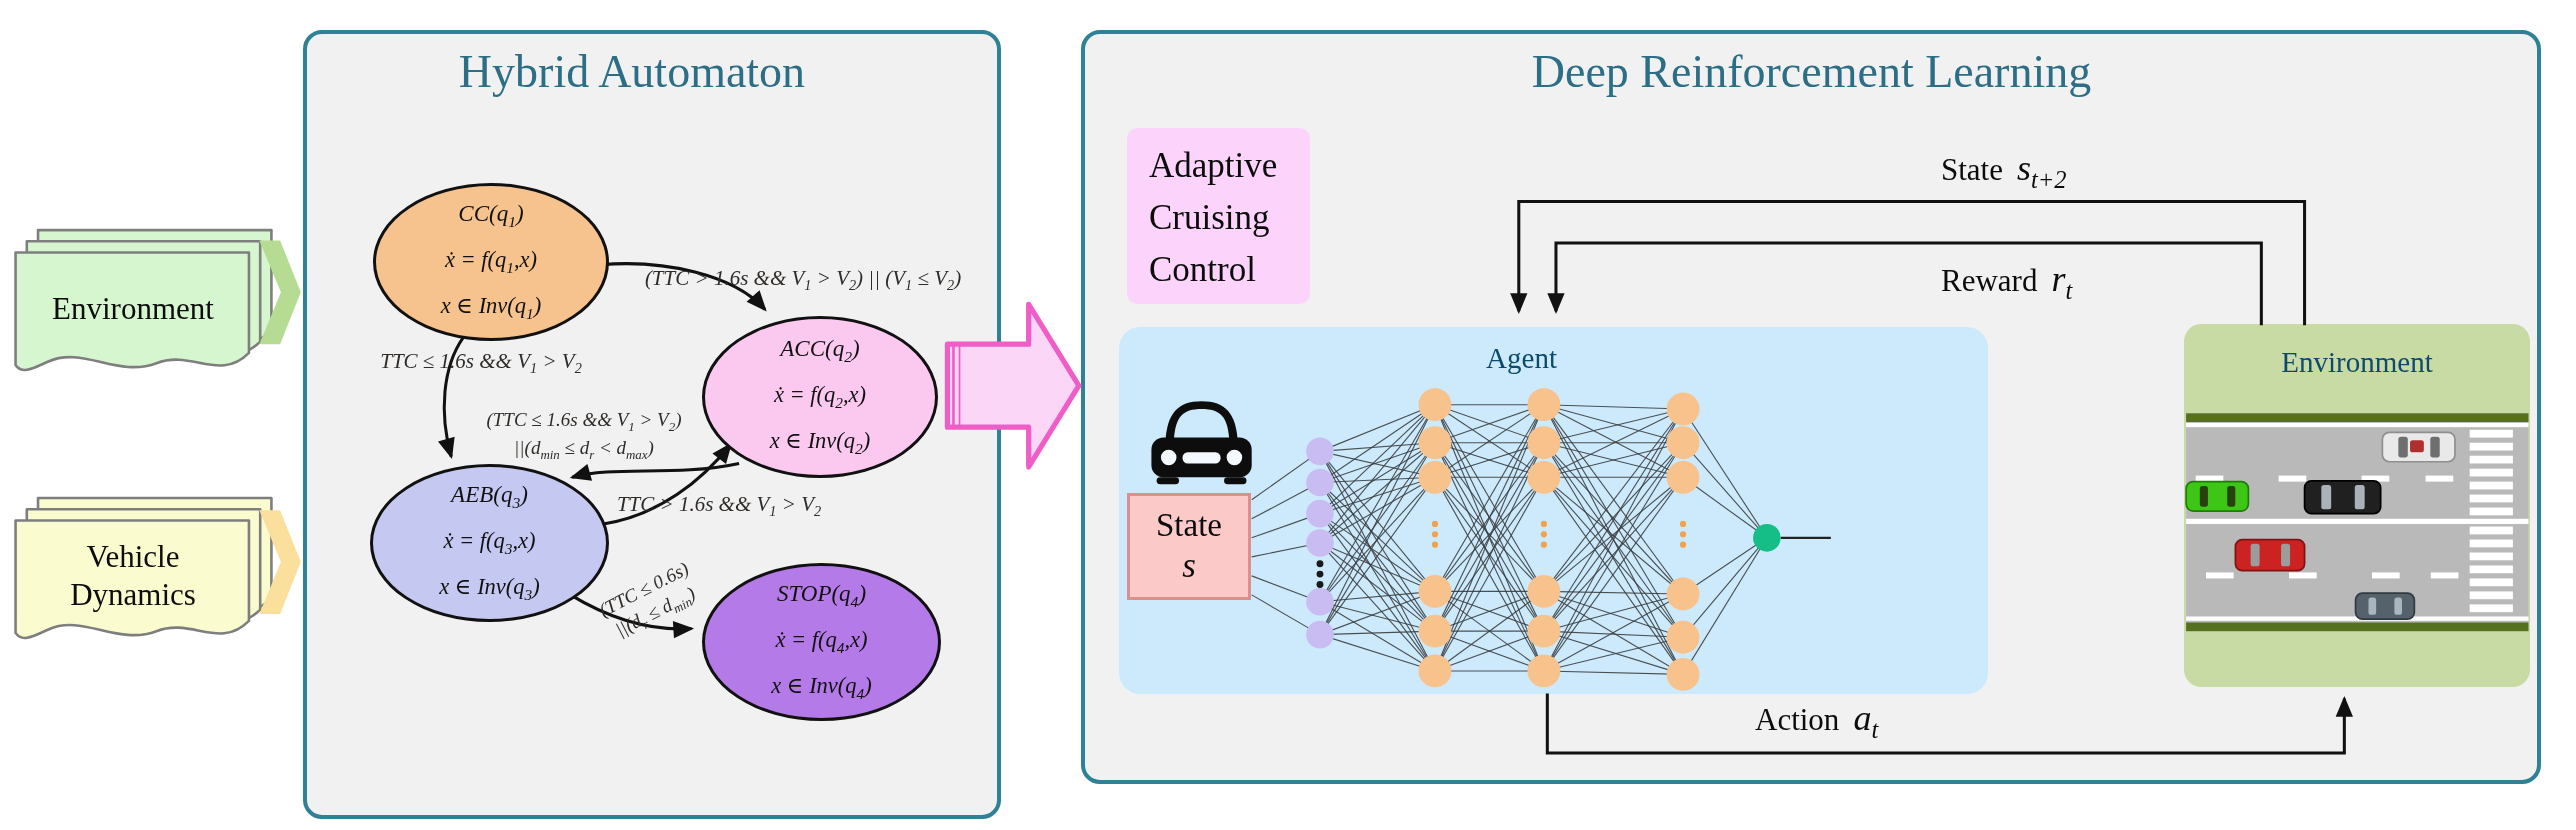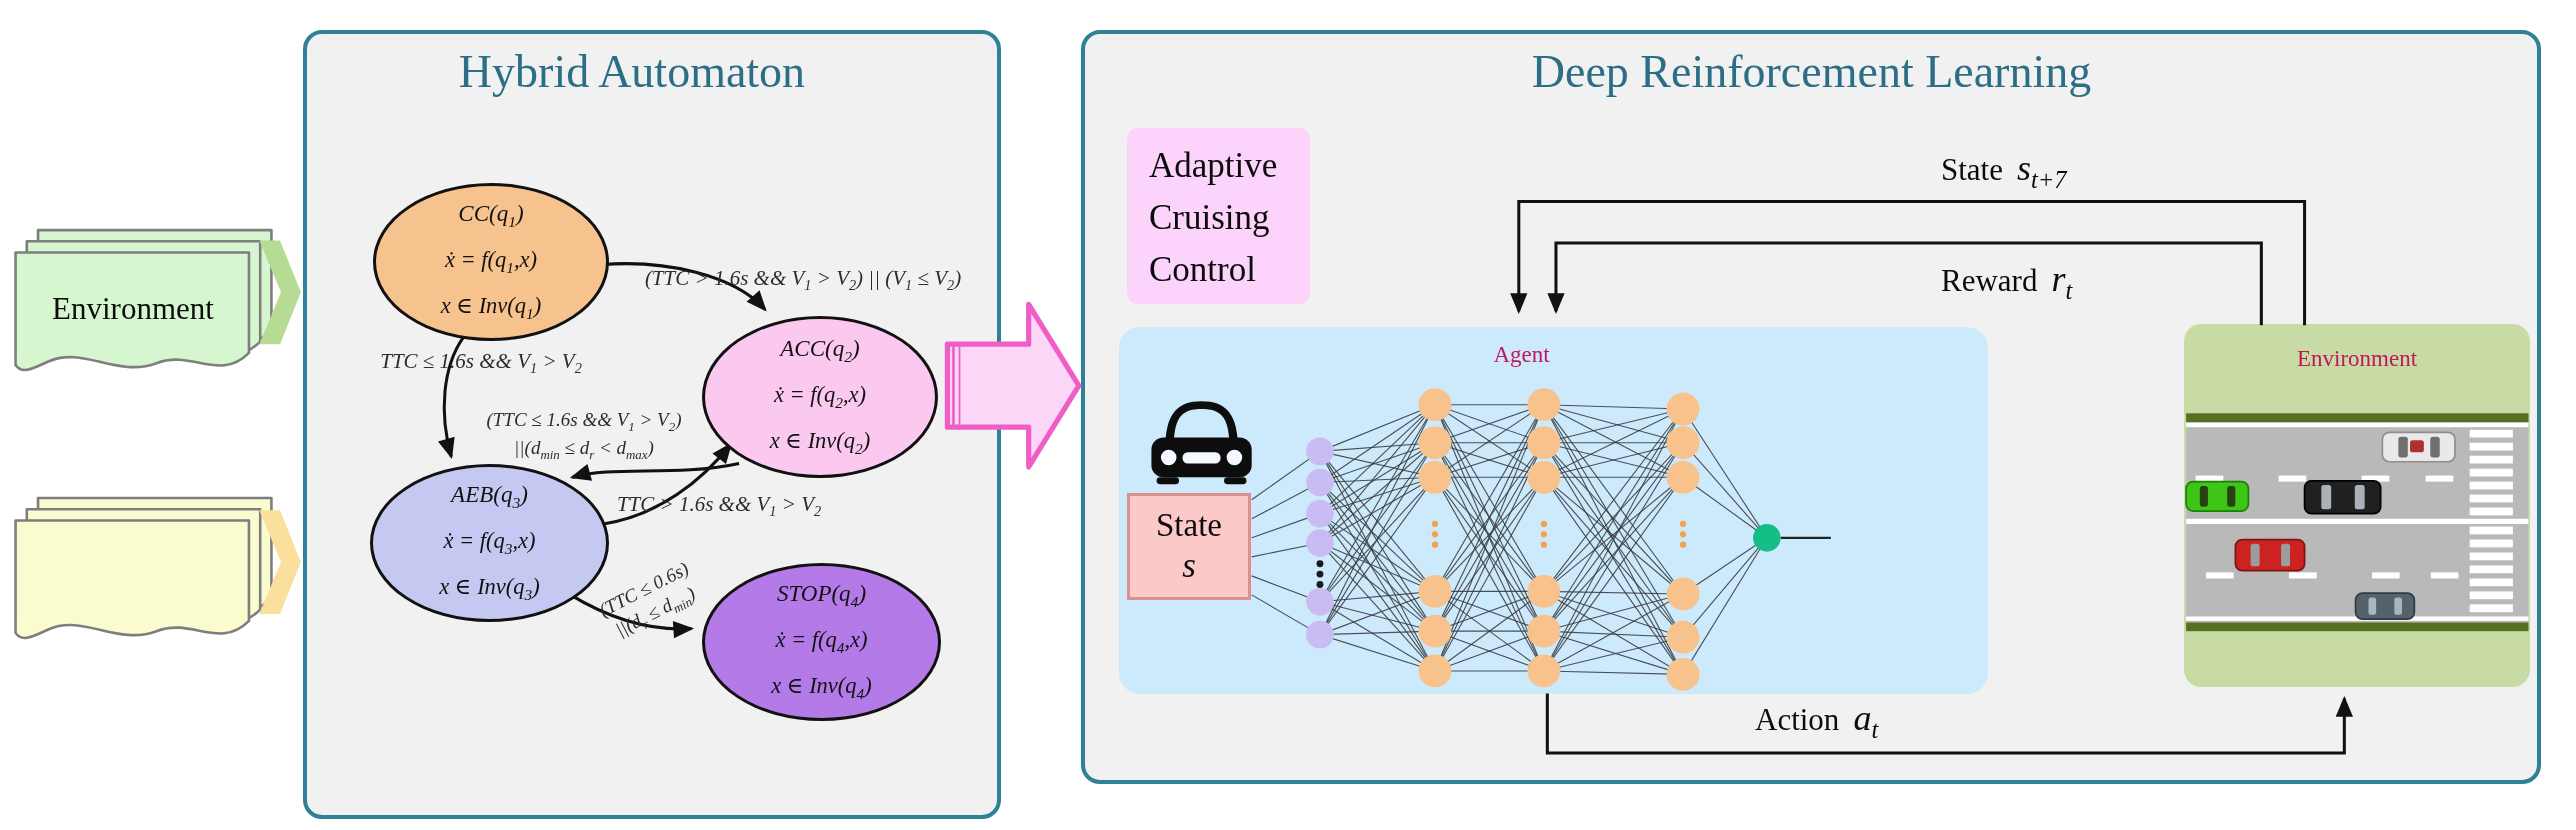--- a/index.html
+++ b/index.html
@@ -18,21 +18,21 @@
                text-align:center;line-height:1.3;white-space:nowrap;}
   .trans-label.small{font-size:19px;}
   .doc-label{position:absolute;z-index:3;font-size:31px;color:#0c0c0c;text-align:center;line-height:1.22;}
   .acc-box{background:#fcd4fb;border-radius:10.4px;padding:12px 0 0 22px;font-size:35px;line-height:52px;color:#0c0c0c;}
   .agent-box{background:#cdeafc;border-radius:21px;}
   .env-box{background:#c9dba4;border-radius:17.3px;}
   .sr-box{background:#fbcac8;border:3.5px solid #dd8f8c;display:flex;flex-direction:column;
           align-items:center;justify-content:center;gap:1.7px;color:#0c0c0c;}
   .sr-box .ttl{font-size:33px;}
   .sr-box .sym{font-size:35px;font-style:italic;}
-  .inner-label{position:absolute;z-index:3;font-size:23px;color:#be185d;text-align:center;}
+  .inner-label{position:absolute;z-index:3;font-size:29px;color:#0c4a6e;text-align:center;}
   .flow-label{position:absolute;z-index:3;display:flex;gap:14px;align-items:baseline;color:#0c0c0c;}
   .flow-label .word{font-size:31px;}
   .flow-label .math{font-size:36px;font-style:italic;}
   sub{font-size:68%;}
 </style>
 </head>
 <body>
 
 <div id="page">
 
@@ -273,20 +273,24 @@
       <rect x="2788" y="509" width="16" height="14" rx="3" fill="#b03030"></rect>
       <rect x="2586" y="624" width="80" height="36" rx="8" fill="#cc2222" stroke="#7c1414" stroke-width="2"></rect>
       <rect x="2603.6" y="629" width="10.4" height="26" rx="3" fill="#9c9c9c"></rect>
       <rect x="2638.8" y="629" width="10.4" height="26" rx="3" fill="#9c9c9c"></rect>
       <rect x="2725" y="686" width="68" height="30" rx="8" fill="#55626c" stroke="#2f3a42" stroke-width="2"></rect>
       <rect x="2739.96" y="691" width="8.84" height="20" rx="3" fill="#a8b6bd"></rect>
       <rect x="2769.88" y="691" width="8.84" height="20" rx="3" fill="#a8b6bd"></rect>
     </svg>
 
   <div class="doc-label" style="left:26px;top:290px;width:214px;">Environment</div>
+  <div class="doc-label" style="left:26px;top:538px;width:214px;">
+    <div>Vehicle</div>
+    <div>Dynamics</div>
+  </div>
 
   <div id="automaton">
       <div class="state-ellipse" style="left: 373px; top: 183px; width: 230px; height: 152px; background: rgb(246, 194, 142);">
         <div class="st-name">CC(q<sub>1</sub>)</div>
                  <div>ẋ = f(q<sub>1</sub>,x)</div>
                  <div>x ∈ Inv(q<sub>1</sub>)</div>
       </div>
       <div class="state-ellipse" style="left: 702px; top: 316px; width: 230px; height: 156px; background: rgb(251, 201, 240);">
         <div class="st-name">ACC(q<sub>2</sub>)</div>
                  <div>ẋ = f(q<sub>2</sub>,x)</div>
@@ -322,21 +326,21 @@
     <span class="ttl">State</span>
     <span class="sym">s</span>
   </div>
 
 
   <div class="zbox env-box" style="left:2184px;top:324px;width:346px;height:363px;z-index:1;"></div>
   <div class="inner-label" style="left:2184px;top:346px;width:346px;">Environment</div>
 
   <div class="flow-label" style="left:1941px;top:147px;">
     <span class="word">State</span>
-    <span class="math">s<sub>t+7</sub></span>
+    <span class="math">s<sub>t+2</sub></span>
   </div>
   <div class="flow-label" style="left:1941px;top:258px;">
     <span class="word">Reward</span>
     <span class="math">r<sub>t</sub></span>
   </div>
   <div class="flow-label" style="left:1755px;top:697px;">
     <span class="word">Action</span>
     <span class="math">a<sub>t</sub></span>
   </div>
 

